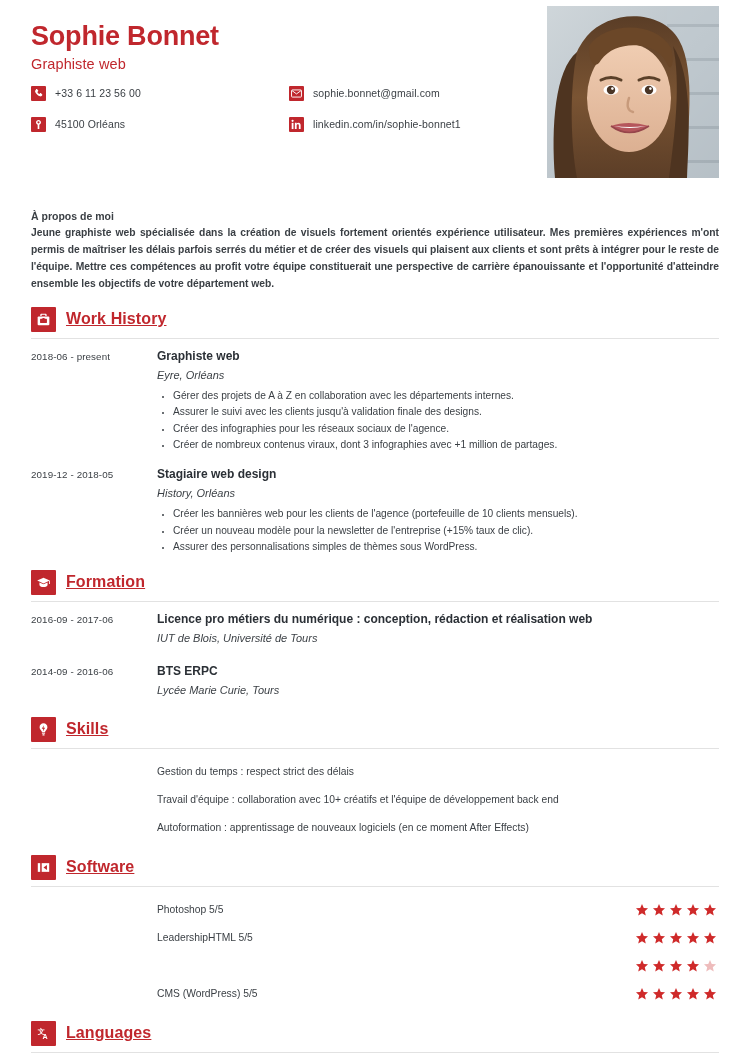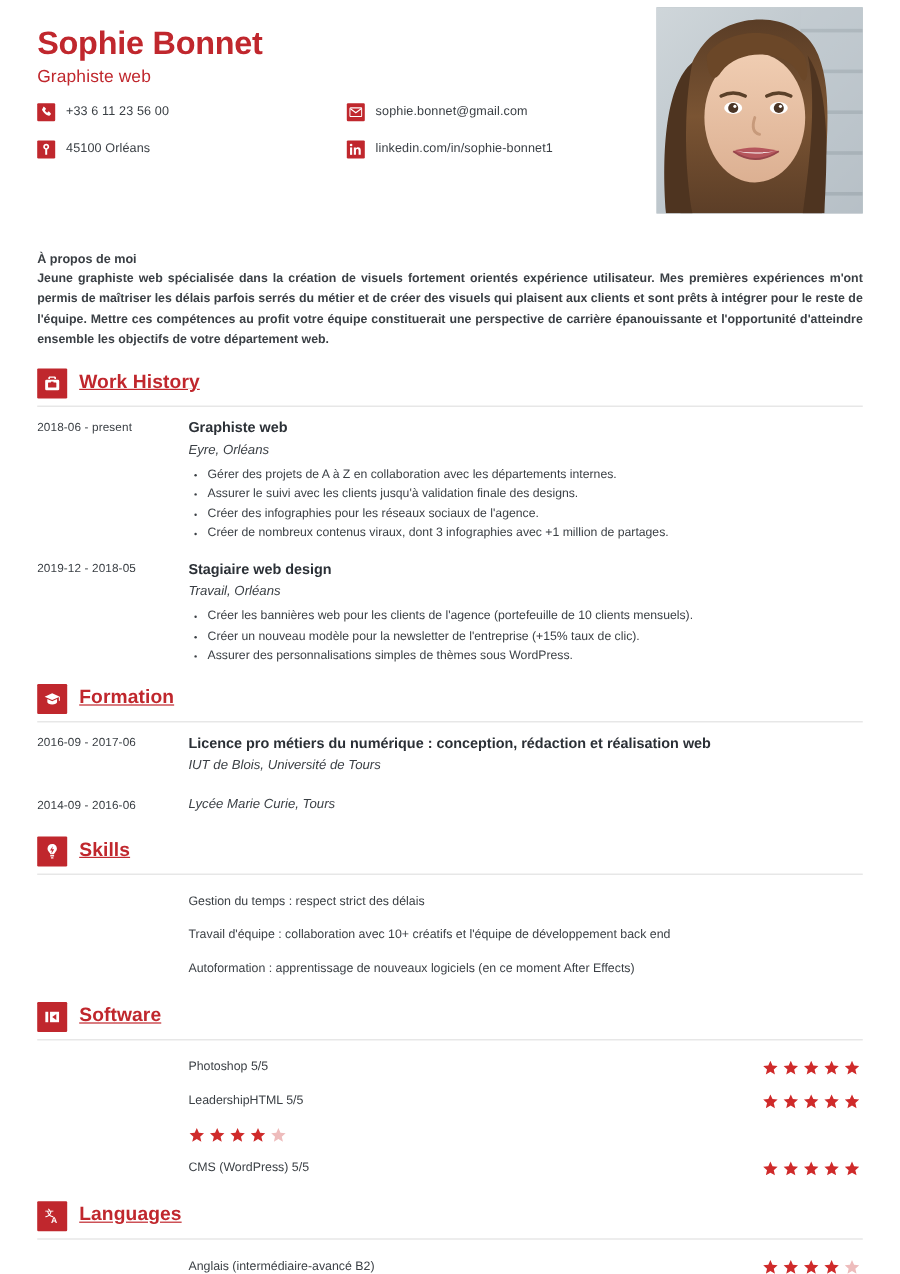--- a/index.html
+++ b/index.html
@@ -143,20 +143,21 @@
   }
   .bullets li::marker { color: #3a3f44; font-size: 8px; }
 
   
   .skill-row {
     display: flex;
     align-items: center;
     padding-left: 126px;
     min-height: 26px;
     margin-bottom: 2px;
+    justify-content: flex-end;
   }
   .skill-label {
     font-size: 10.3px;
     color: #3a3f44;
     flex: 1 1 auto;
   }
   .stars { display: flex; gap: 3px; flex: 0 0 auto; padding-right: 2px; }
   .star { width: 14px; height: 14px; display: block; }
 </style>
 </head>
@@ -288,21 +289,21 @@
           <li>Créer des infographies pour les réseaux sociaux de l'agence.</li>
           <li>Créer de nombreux contenus viraux, dont 3 infographies avec +1 million de partages.</li>
         </ul>
       </div>
     </div>
 
     <div class="entry">
       <div class="entry-date">2019-12  -  2018-05</div>
       <div class="entry-body">
         <div class="entry-role">Stagiaire web design</div>
-        <div class="entry-org">Travail, Orléans</div>
+        <div class="entry-org">History, Orléans</div>
         <ul class="bullets">
           <li>Créer les bannières web pour les clients de l'agence (portefeuille de 10 clients mensuels).</li>
           <li>Créer un nouveau modèle pour la newsletter de l'entreprise (+15% taux de clic).</li>
           <li>Assurer des personnalisations simples de thèmes sous WordPress.</li>
         </ul>
       </div>
     </div>
   </div>
 
   <div class="section">
@@ -321,20 +322,21 @@
       <div class="entry-date">2016-09  -  2017-06</div>
       <div class="entry-body">
         <div class="entry-role">Licence pro métiers du numérique : conception, rédaction et réalisation web</div>
         <div class="entry-org">IUT de Blois, Université de Tours</div>
       </div>
     </div>
 
     <div class="entry">
       <div class="entry-date">2014-09  -  2016-06</div>
       <div class="entry-body">
+        <div class="entry-role">BTS ERPC</div>
         <div class="entry-org">Lycée Marie Curie, Tours</div>
       </div>
     </div>
   </div>
 
   <div class="section">
     <div class="sec-head">
       <span class="sec-icon">
         <svg viewBox="0 0 20 20" width="15" height="15">
             <path fill="#fff" d="M10 1.8c-3 0-5.2 2.3-5.2 5.1 0 2 1 3.2 2 4.3.6.7 1 1.2 1.1 2h4.2c.1-.8.5-1.3 1.1-2 1-1.1 2-2.3 2-4.3 0-2.8-2.2-5.1-5.2-5.1z"></path>

